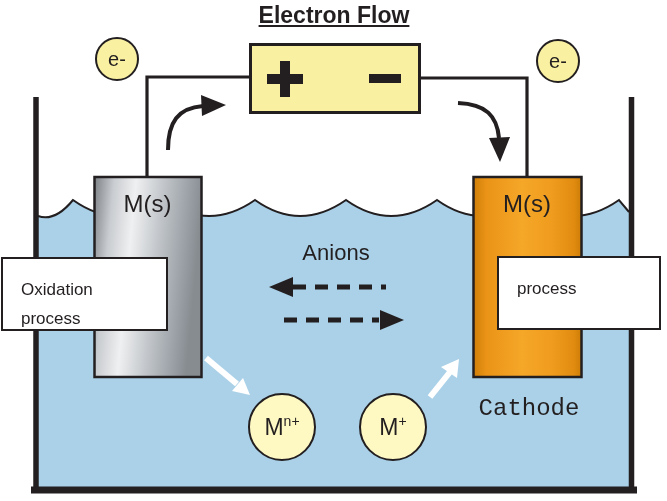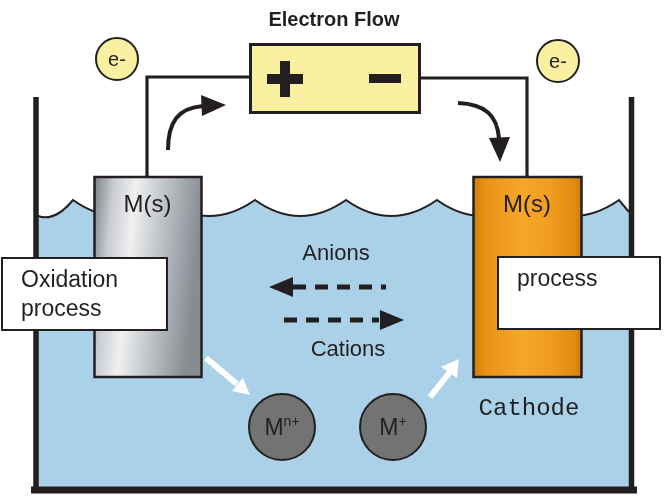--- a/index.html
+++ b/index.html
@@ -6,21 +6,21 @@
   #stage{
     position:relative;width:667px;height:501px;background:#ffffff;overflow:hidden;
     font-family:"Liberation Sans", sans-serif;color:#231f20;
   }
   #base-svg{position:absolute;left:0;top:0;width:667px;height:501px;}
   .abs{position:absolute;}
   .lbl{position:absolute;color:#231f20;white-space:nowrap;}
   .center{display:flex;align-items:center;justify-content:center;text-align:center;}
 
   
-  .title{left:214px;top:8px;width:240px;font-size:20px;font-weight:600;}
+  .title{left:214px;top:2px;width:240px;font-size:23px;font-weight:600;text-decoration:underline;}
 
   
   .battery{left:249px;top:43px;width:172px;height:71px;background:#f9f0a2;
     border:3px solid #231f20;box-sizing:border-box;}
   .term{position:absolute;background:#231f20;}
   .plus-h{left:15px;top:28px;width:36px;height:10px;}
   .plus-v{left:28px;top:15px;width:10px;height:36px;}
   .minus-b{left:117px;top:28px;width:32px;height:9px;}
 
   
@@ -36,27 +36,27 @@
   
   .anions{left:276px;top:240px;width:120px;font-size:22px;}
   .cations{left:287px;top:336px;width:122px;font-size:22px;}
 
   
   .anode{left:87px;top:393px;width:120px;font-size:24px;}
   .cathode{left:468px;top:395px;width:122px;font-size:24px;font-family:Liberation Mono, monospace;}
 
   
   .pbox{background:#ffffff;border:2.5px solid #231f20;box-sizing:border-box;
-    font-size:23px;line-height:29px;padding:6px 0 0 18px;}
+    font-size:17px;line-height:29px;padding:16px 0 0 18px;}
   .oxbox{left:1px;top:257px;width:167px;height:74px;}
   .redbox{left:497px;top:256px;width:164px;height:74px;}
 
   
   .ion{width:68px;height:68px;border:2.5px solid #231f20;border-radius:50%;
-    background:#737373;box-sizing:border-box;font-size:23px;}
+    background:#fef9c3;box-sizing:border-box;font-size:23px;}
   .ion sup{font-size:14px;line-height:0;}
   .ion-n{left:248px;top:393px;}
   .ion-1{left:359px;top:393px;}
 </style>
 </head>
 <body>
 
 <div id="stage">
 
   <svg id="base-svg" viewBox="0 0 667 501">
@@ -132,21 +132,20 @@
     <span>e-</span>
   </div>
   <div class="abs ebadge center ebadge-right">
     <span>e-</span>
   </div>
 
   <div class="lbl center ms-left">M(s)</div>
   <div class="lbl center ms-right">M(s)</div>
 
   <div class="lbl center anions">Anions</div>
-  <div class="lbl center cations">Cations</div>
 
   <div class="abs pbox oxbox">
     <div>Oxidation</div>
     <div>process</div>
   </div>
   <div class="abs pbox redbox">
     <div>process</div>
   </div>
 
   <div class="abs ion center ion-n">

